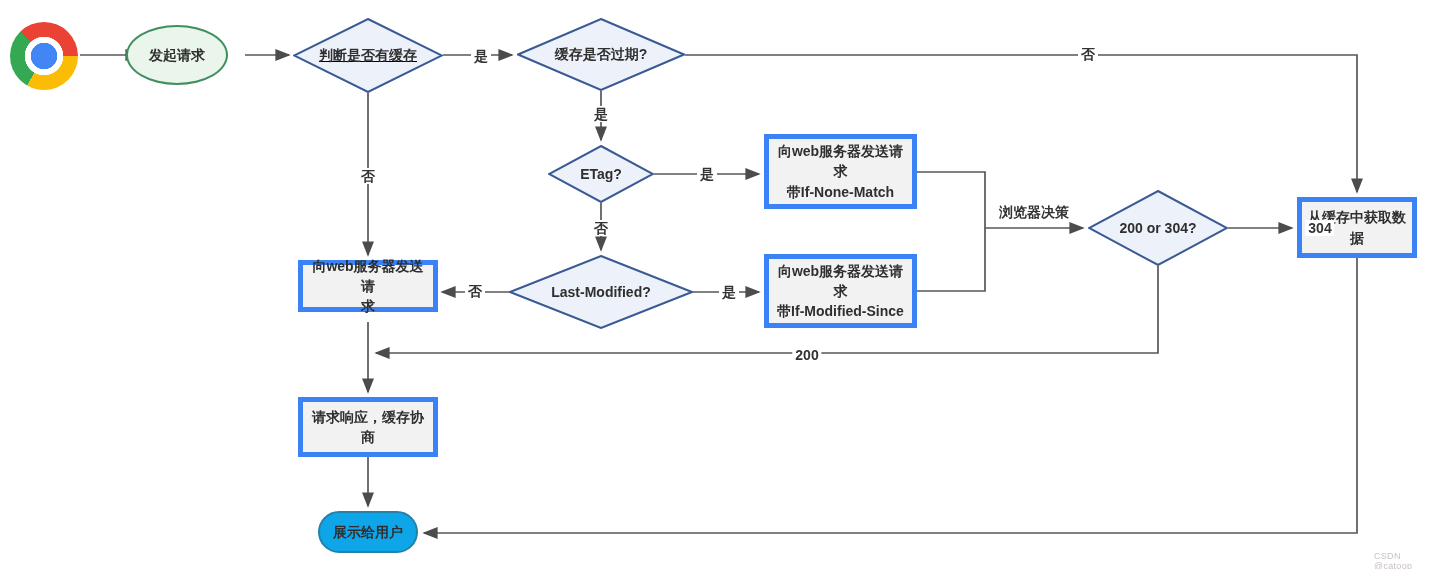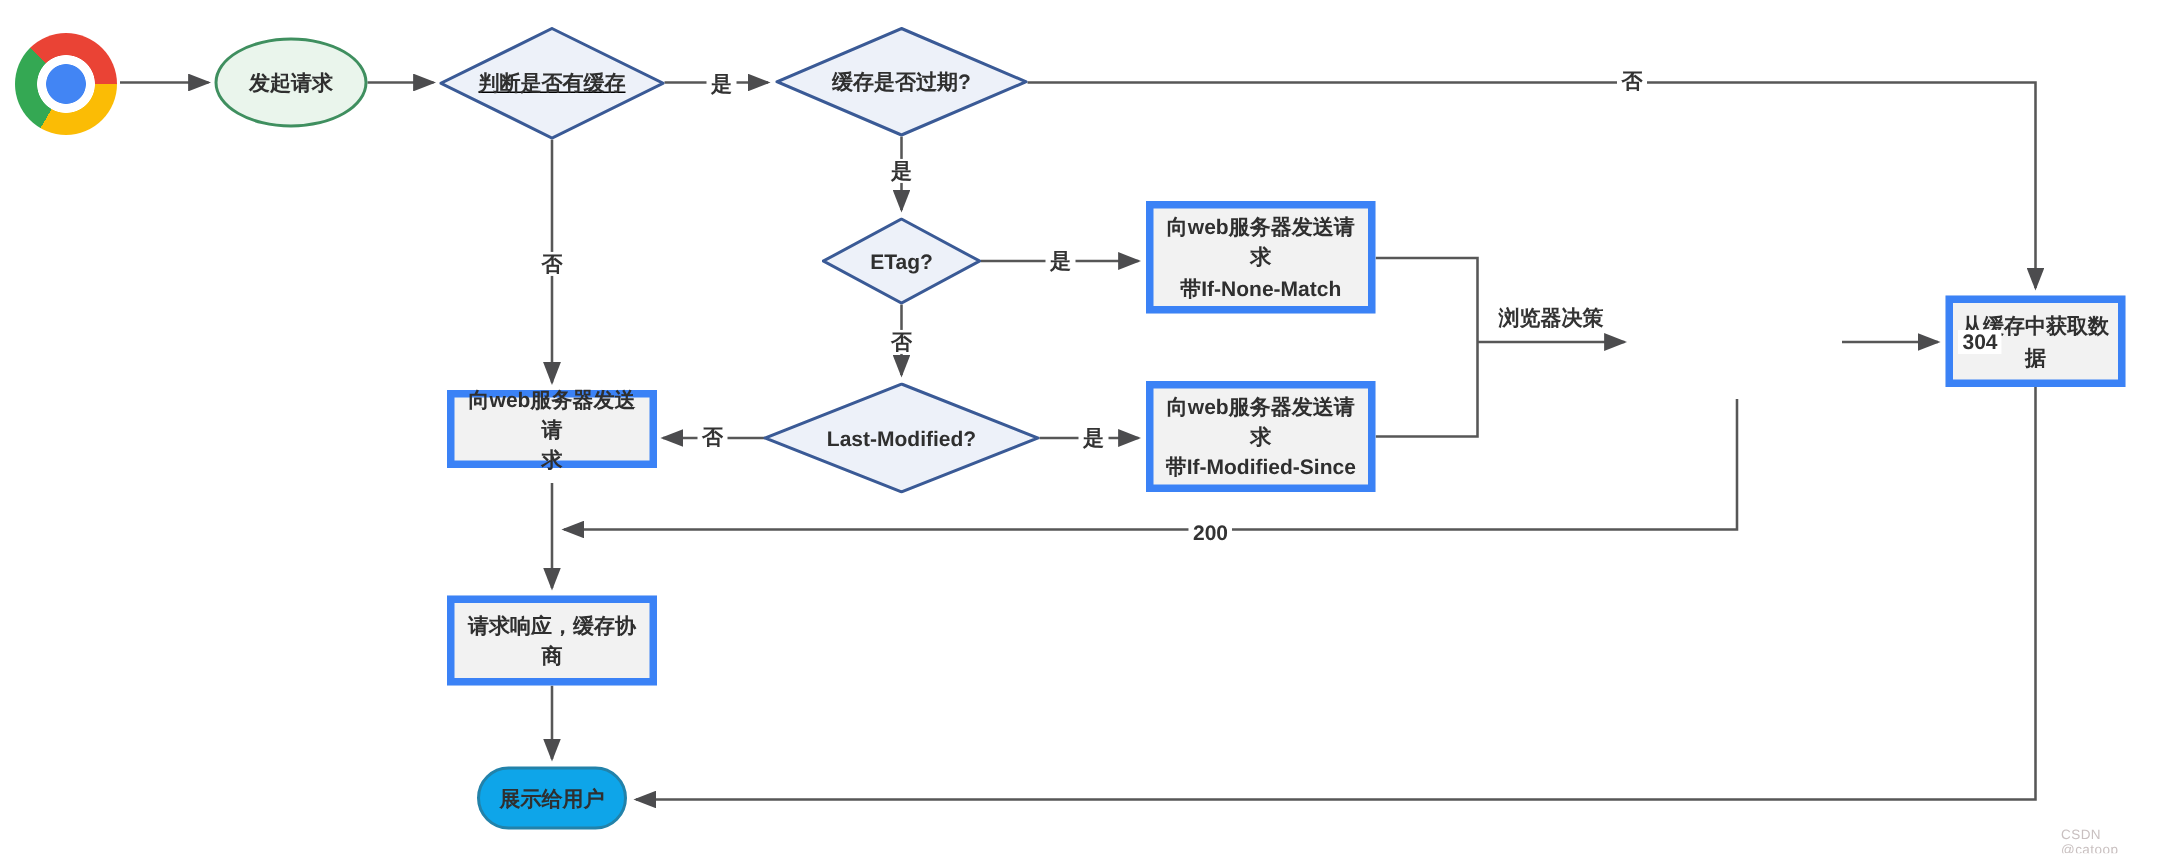--- a/index.html
+++ b/index.html
@@ -48,21 +48,21 @@
       <path d="M985 228 H1083" marker-end="url(#arw)"></path>
       <path d="M1228 228 H1292" marker-end="url(#arw)"></path>
       <path d="M685 55 H1357 V192" marker-end="url(#arw)"></path>
       <path d="M1158 266 V353 H376" marker-end="url(#arw)"></path>
       <path d="M1357 258 V533 H424" marker-end="url(#arw)"></path>
     </g>
   </svg>
 
   <div class="chrome-icon"></div>
 
-  <div class="node ellipse" style="left:143px;top:25px;width:102px;height:60px;">
+  <div class="node ellipse" style="left:126px;top:25px;width:102px;height:60px;">
     <span class="node-label">发起请求</span>
   </div>
 
   <div class="node diamond" style="left:293px;top:18px;width:150px;height:75px;text-decoration:underline;">
     <svg width="150" height="75">
         <polygon points="75,1 149,37.5 75,74 1,37.5"></polygon>
       </svg>
     <span class="node-label">判断是否有缓存</span>
   </div>
 
@@ -90,20 +90,26 @@
   <div class="node rect" style="left:764px;top:134px;width:153px;height:75px;">
     <span class="node-label">向web服务器发送请求
 带If-None-Match</span>
   </div>
 
   <div class="node rect" style="left:764px;top:254px;width:153px;height:74px;">
     <span class="node-label">向web服务器发送请求
 带If-Modified-Since</span>
   </div>
 
+  <div class="node diamond" style="left:1088px;top:190px;width:140px;height:76px;">
+    <svg width="140" height="76">
+        <polygon points="70,1 139,38 70,75 1,38"></polygon>
+      </svg>
+    <span class="node-label">200 or 304?</span>
+  </div>
 
   <div class="node rect" style="left:1297px;top:197px;width:120px;height:61px;">
     <span class="node-label">从缓存中获取数据</span>
   </div>
 
   <div class="node rect" style="left:298px;top:260px;width:140px;height:52px;">
     <span class="node-label">向web服务器发送请
 求</span>
   </div>
 

